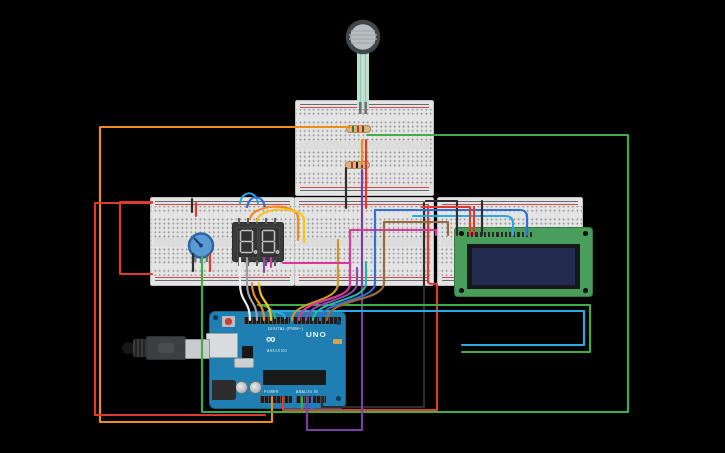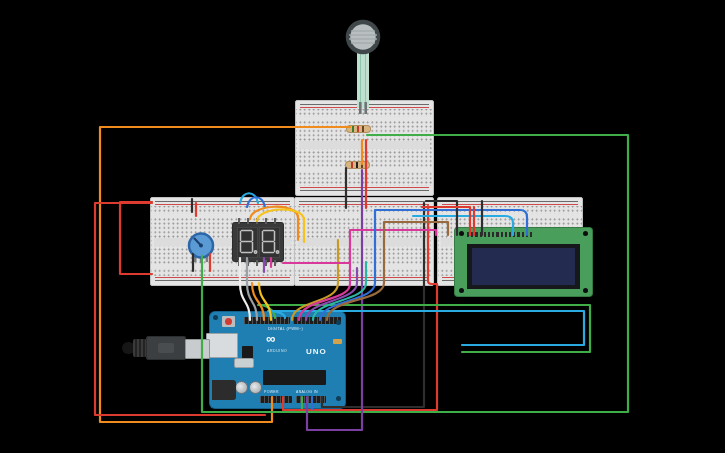--- a/index.html
+++ b/index.html
@@ -192,21 +192,21 @@
     <span class="hole" style="left:128px;top:60px;"></span>
   </div>
 
   <div class="arduino" style="left:210px;top:312px;width:135px;height:96px;">
     <div class="usbsock" style="left:-4px;top:21px;width:30px;height:23px;"></div>
     <div class="rst" style="left:12px;top:4px;"></div>
     <div class="hdr" style="left:34px;top:5px;width:46px;"></div>
     <div class="hdr" style="left:83px;top:5px;width:48px;"></div>
     <div class="lbl" style="left:58px;top:14px;">DIGITAL (PWM~)</div>
     <div class="logo" style="left:56px;top:22px;">∞</div>
-    <div class="uno" style="left:96px;top:35px;">UNO</div>
+    <div class="uno" style="left:96px;top:18px;">UNO</div>
     <div class="brand" style="left:57px;top:37px;">ARDUINO</div>
     <div class="pads" style="left:123px;top:27px;"></div>
     <div class="chip" style="left:32px;top:34px;width:11px;height:13px;"></div>
     <div class="part" style="left:24px;top:46px;width:18px;height:8px;"></div>
     <div class="chip" style="left:53px;top:58px;width:63px;height:15px;"></div>
     <div class="cap" style="left:25px;top:69px;"></div>
     <div class="cap" style="left:39px;top:69px;"></div>
     <div class="jack" style="left:2px;top:68px;width:24px;height:20px;"></div>
     <div class="lbl" style="left:54px;top:78px;font-size:3.5px;">POWER</div>
     <div class="lbl" style="left:86px;top:78px;font-size:3.5px;">ANALOG IN</div>

